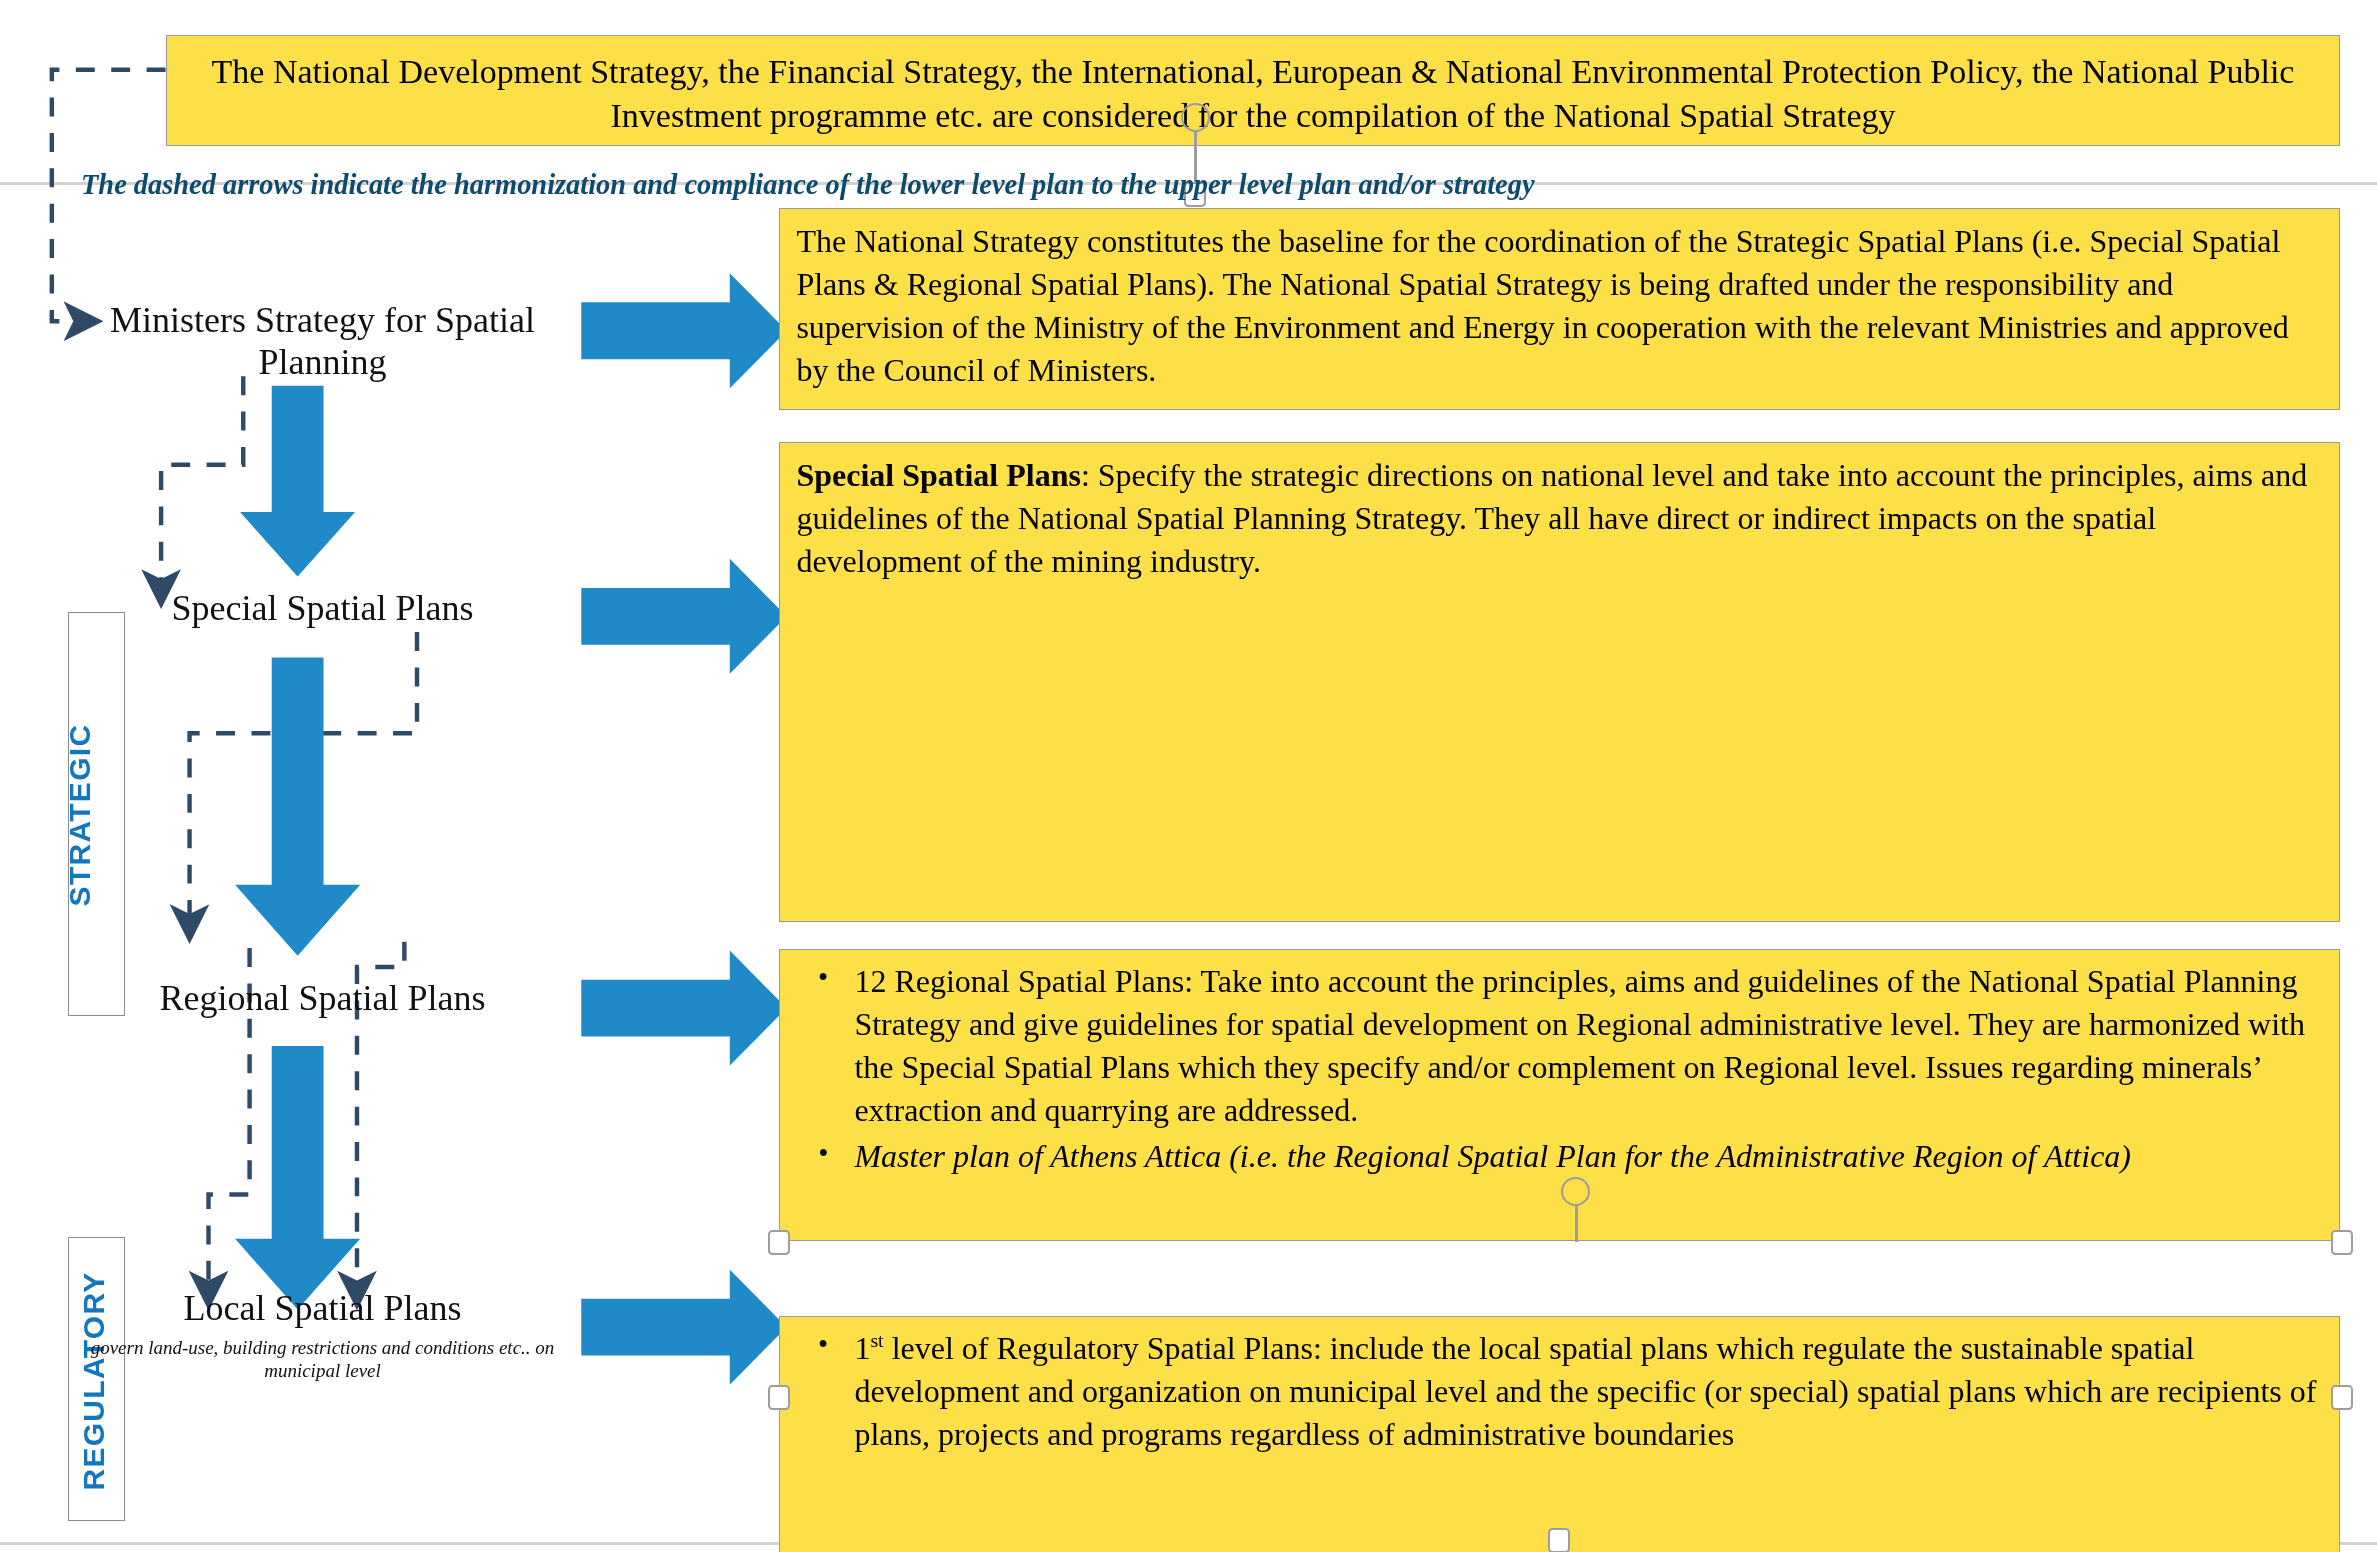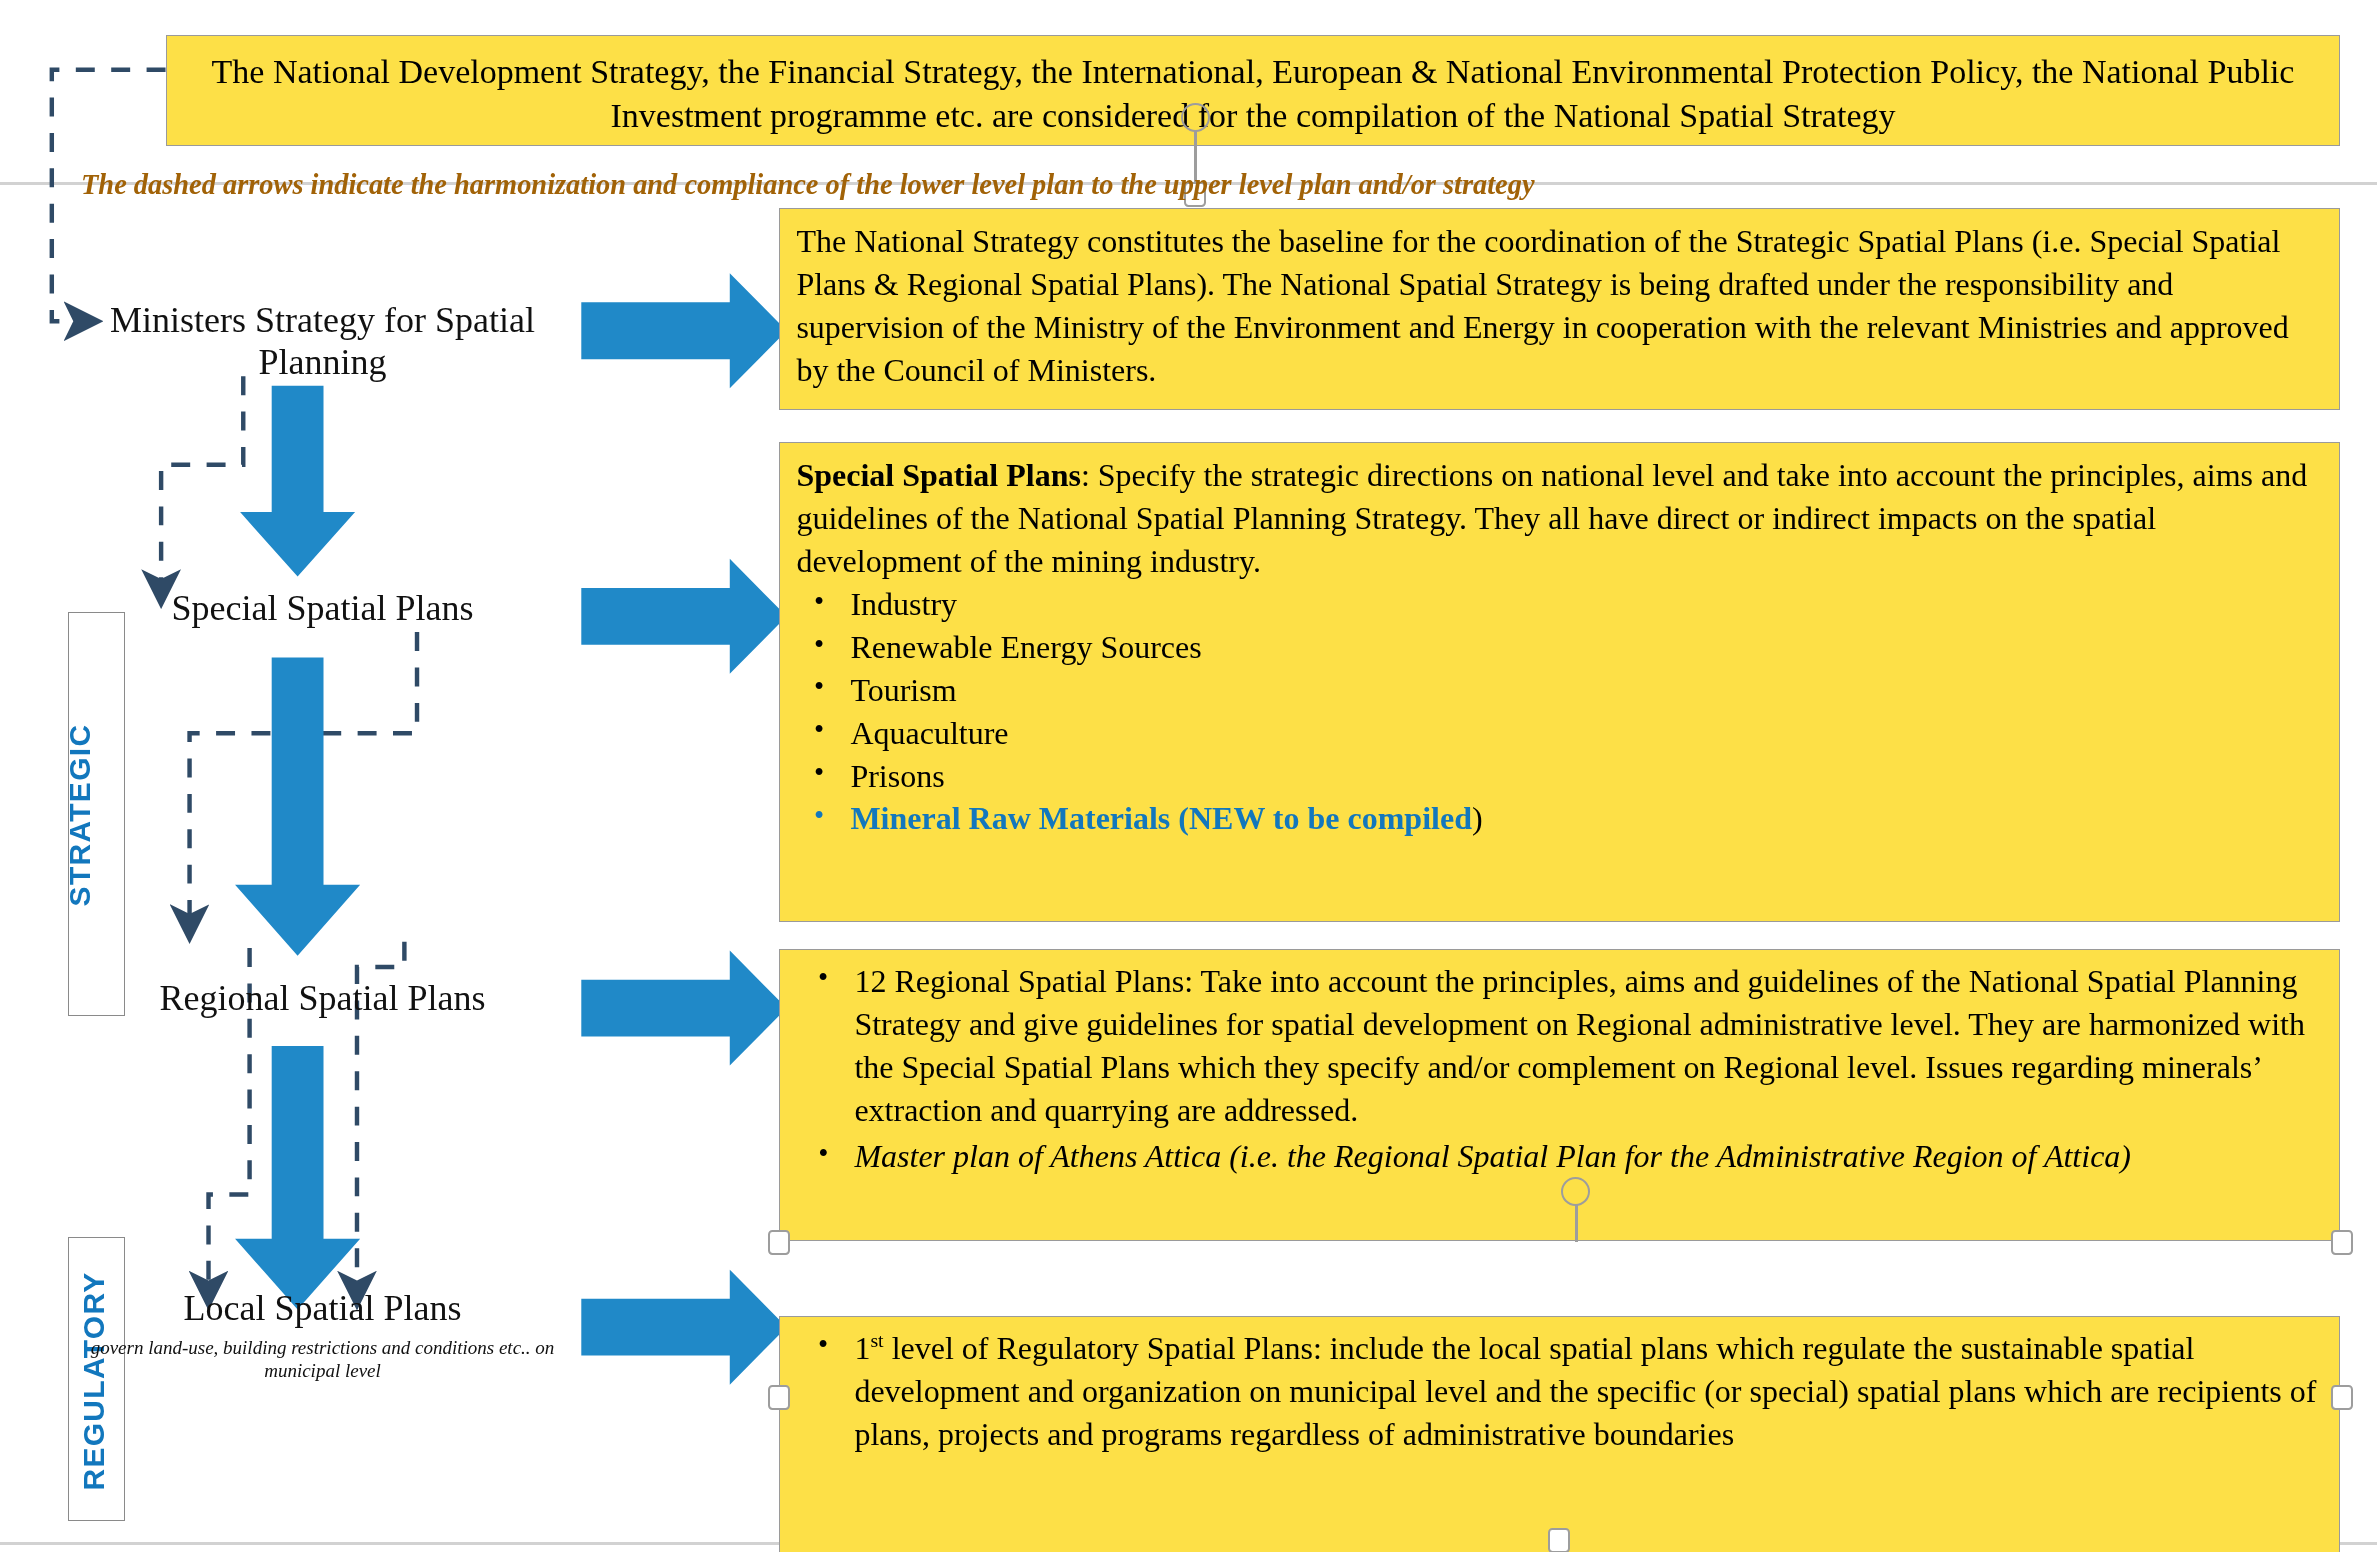--- a/index.html
+++ b/index.html
@@ -22,21 +22,21 @@
   .node-label{position:absolute;text-align:center;font-size:36px;line-height:1.16;color:#111;}
   .node-sub{font-size:19px;font-style:italic;line-height:1.22;display:block;margin-top:6px;}
 
   
   .vbracket{position:absolute;border:1.9px solid #8a8a8a;background:#fff;box-sizing:border-box;}
   .vlabel{position:absolute;color:#1277bd;font-family:"Liberation Sans",sans-serif;
           font-weight:bold;font-size:30px;letter-spacing:1.3px;
           transform-origin:center center;transform:rotate(-90deg);white-space:nowrap;}
 
   
-  .note{position:absolute;color:#a16207;font-style:italic;font-weight:bold;
+  .note{position:absolute;color:#0c4a6e;font-style:italic;font-weight:bold;
         font-size:28.4px;white-space:nowrap;}
 
   
   ul.bl{list-style:none;margin:0;padding:0;}
   ul.bl>li{position:relative;padding-left:54px;margin:0;}
   ul.bl>li::before{content:"\2022";position:absolute;left:17.7px;top:-1.3px;font-size:29px;line-height:1.34;}
   ul.bl>li.blue::before{color:#1277bd;}
   .blue-bold{color:#1277bd;font-weight:bold;}
   .b{font-weight:bold;}
   sup{font-size:0.62em;vertical-align:super;}
@@ -127,28 +127,20 @@
 
   <div class="tbox" style="left:779px;top:208px;width:1561px;height:202px;">
     <p class="body-text">The National Strategy constitutes the baseline for the coordination of the Strategic Spatial Plans (i.e. Special Spatial Plans &amp; Regional Spatial Plans). The National Spatial Strategy is being drafted under the responsibility and supervision of the Ministry of the Environment and Energy in cooperation with the relevant Ministries and approved by the Council of Ministers.</p>
   </div>
 
   <div class="tbox" style="left:779px;top:442px;width:1561px;height:480px;">
     <div class="body-text">
       <p>
         <span class="b">Special Spatial Plans</span><span>: Specify the strategic directions on national level and take into account the principles, aims and guidelines of the National Spatial Planning Strategy. They all have direct or indirect impacts on the spatial development of the mining industry.</span>
       </p>
-      <ul class="bl">
-        <li>Industry</li>
-        <li>Renewable Energy Sources</li>
-        <li>Tourism</li>
-        <li>Aquaculture</li>
-        <li>Prisons</li>
-        <li class="blue"><span class="blue-bold">Mineral Raw Materials (NEW to be compiled</span><span>)</span></li>
-      </ul>
     </div>
   </div>
 
   <div class="tbox" style="left:779px;top:949px;width:1561px;height:292px;">
     <div class="body-text" style="padding-top:6.3px;">
       <ul class="plain">
         <li>12 Regional Spatial Plans: Take into account the principles, aims and guidelines of the National Spatial Planning Strategy and give guidelines for spatial development on Regional administrative level. They are harmonized with  the Special Spatial Plans which they specify and/or complement on Regional level. Issues regarding minerals’ extraction and quarrying are addressed.</li>
         <li style="margin-top:3.8px;font-style:italic;">Master plan of Athens Attica (i.e. the Regional Spatial Plan for the Administrative Region of Attica)</li>
       </ul>
     </div>

